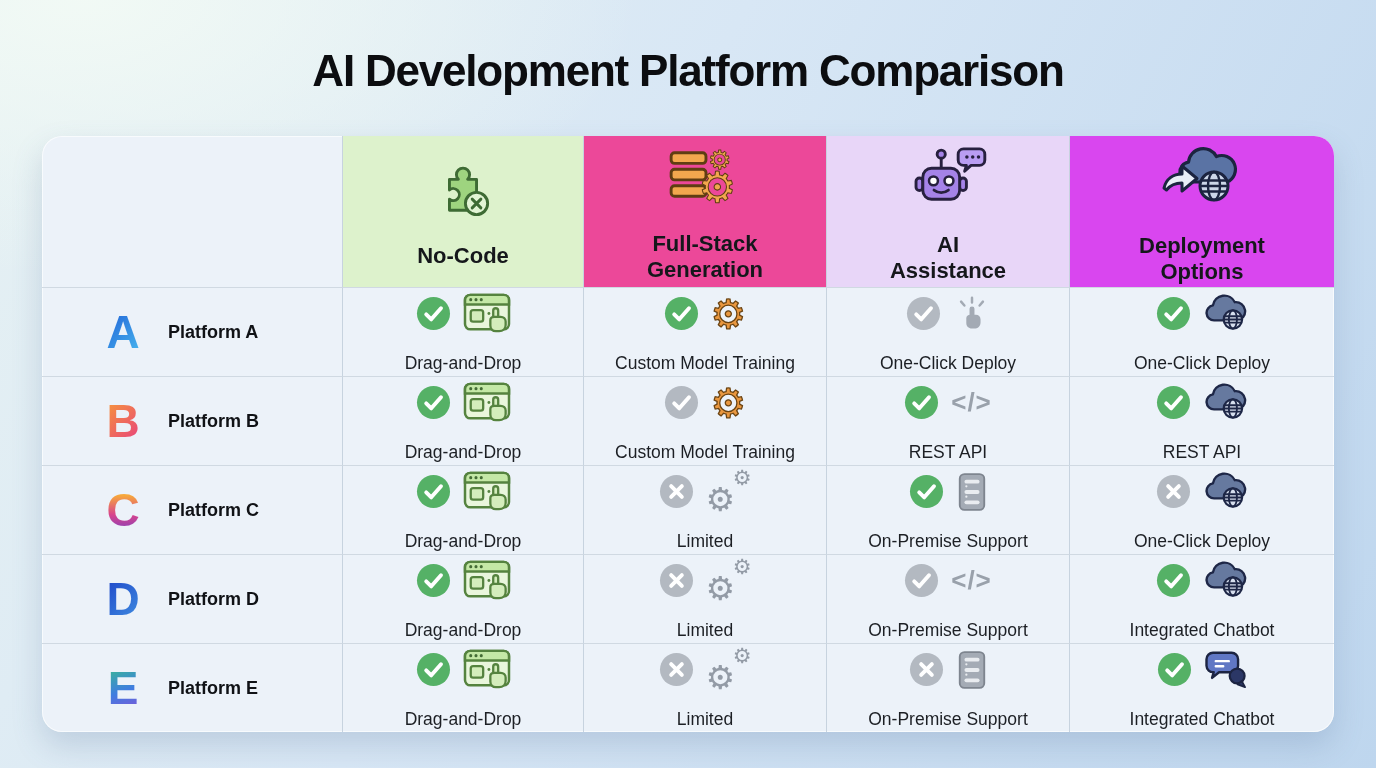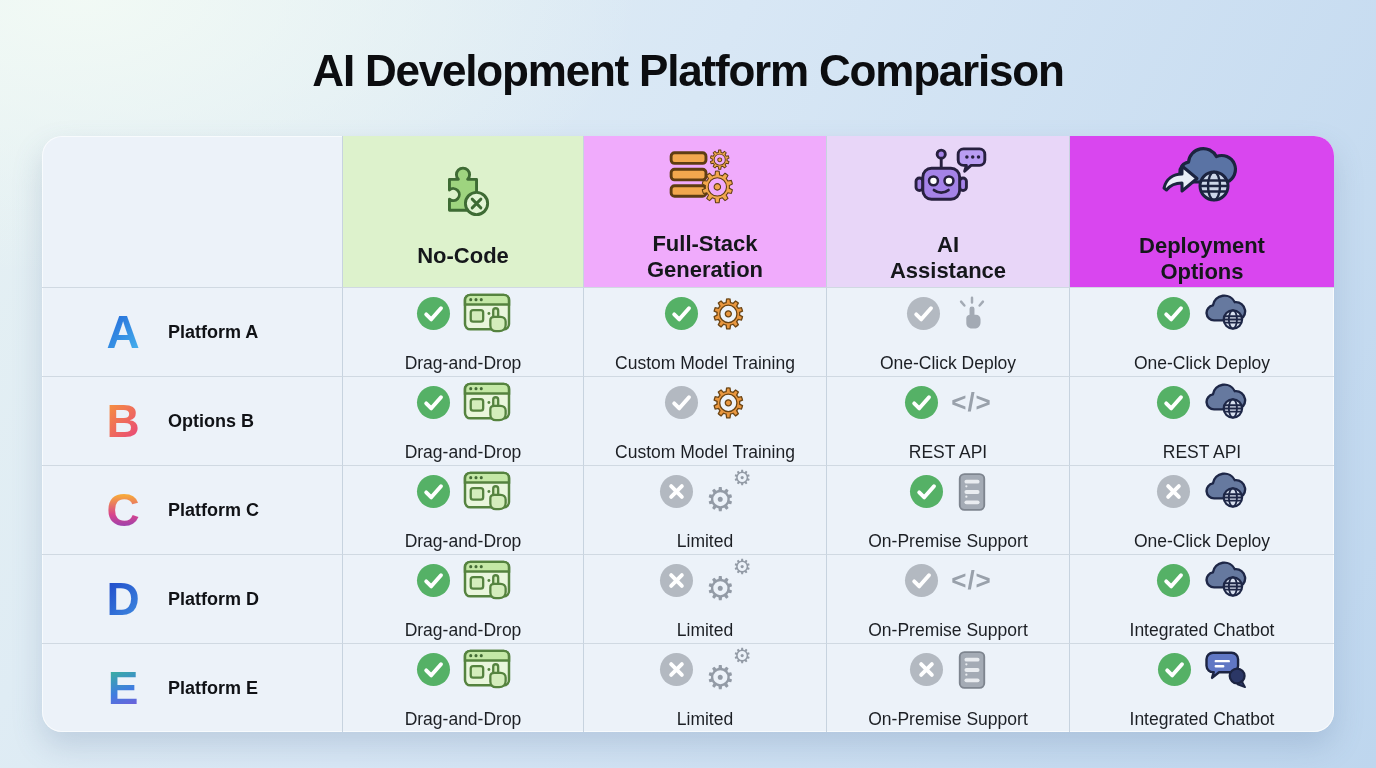--- a/index.html
+++ b/index.html
@@ -22,21 +22,21 @@
   .grid{
     display:grid;width:100%;height:100%;
     grid-template-columns:300px 241px 243px 243px 265px;
     grid-template-rows:151px repeat(5,1fr);
   }
   .cell{display:flex;flex-direction:column;align-items:center;justify-content:center;min-width:0}
   .vl{border-left:1px solid #c7d3df}
   .ht{border-top:1px solid #d0d9e2}
   .hcell{padding-top:6px;gap:25px}
   .bg-nc{background:#ddf2cc}
-  .bg-fs{background:#f0abfc}
+  .bg-fs{background:#ec4899}
   .bg-ai{background:#e8d6f8}
   .bg-dep{background:#d946ef}
   .hlabel{font-size:22px;font-weight:bold;color:#15171b;text-align:center;line-height:1.18}
   .w170{max-width:170px}.w130{max-width:130px}.w120{max-width:120px}.w134{max-width:134px}
   .pcell{flex-direction:row;justify-content:flex-start;padding-left:54px;gap:18px}
   .logo{
     display:inline-block;width:54px;text-align:center;
     font-size:46px;font-weight:bold;line-height:1;
     -webkit-background-clip:text;background-clip:text;color:transparent;
   }
@@ -226,21 +226,21 @@
           </svg>
         <svg class="i-cloud">
             <use href="#sym-cloudglobe"></use>
           </svg>
       </div>
       <div class="clabel">One-Click Deploy</div>
     </div>
 
     <div class="cell pcell ht">
       <span class="logo logo-b">B</span>
-      <span class="pname">Options B</span>
+      <span class="pname">Platform B</span>
     </div>
     <div class="cell ht vl">
       <div class="crow">
         <svg class="st stg">
             <use href="#sym-check"></use>
           </svg>
         <svg class="i-window">
             <use href="#sym-window"></use>
           </svg>
       </div>

